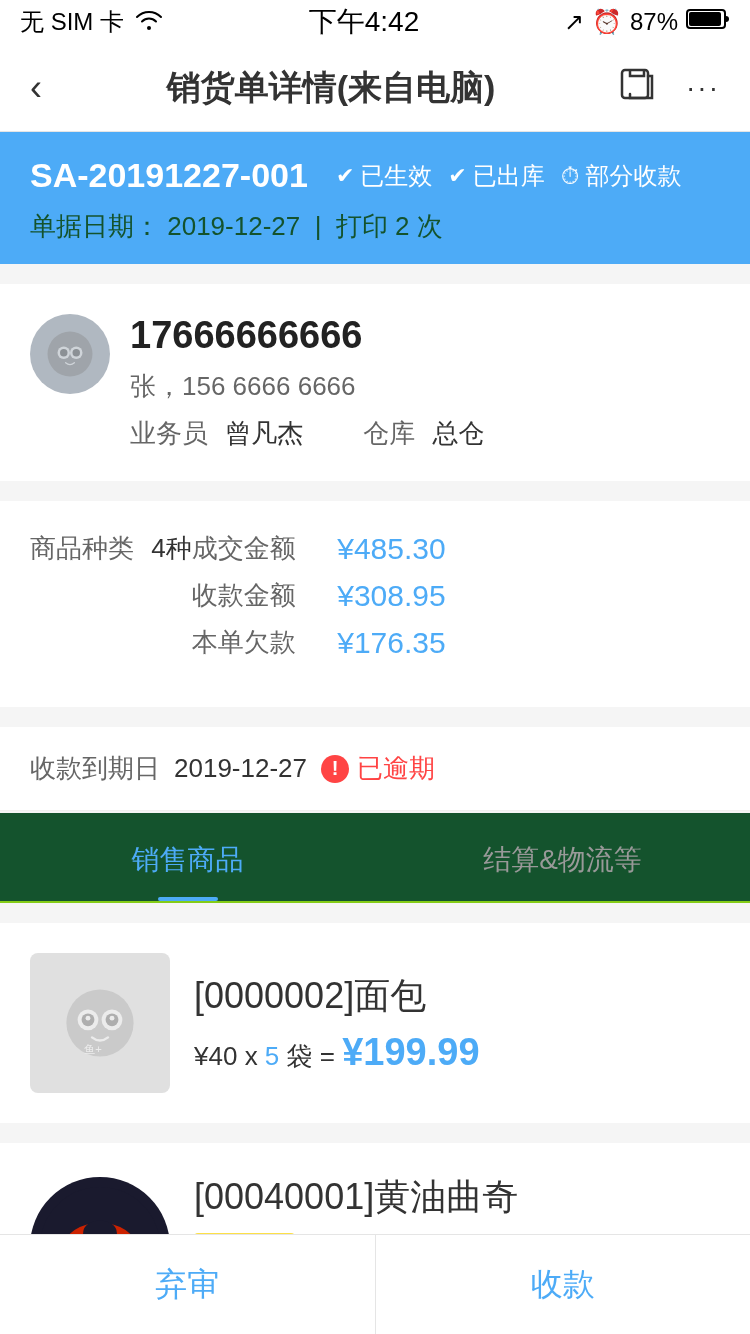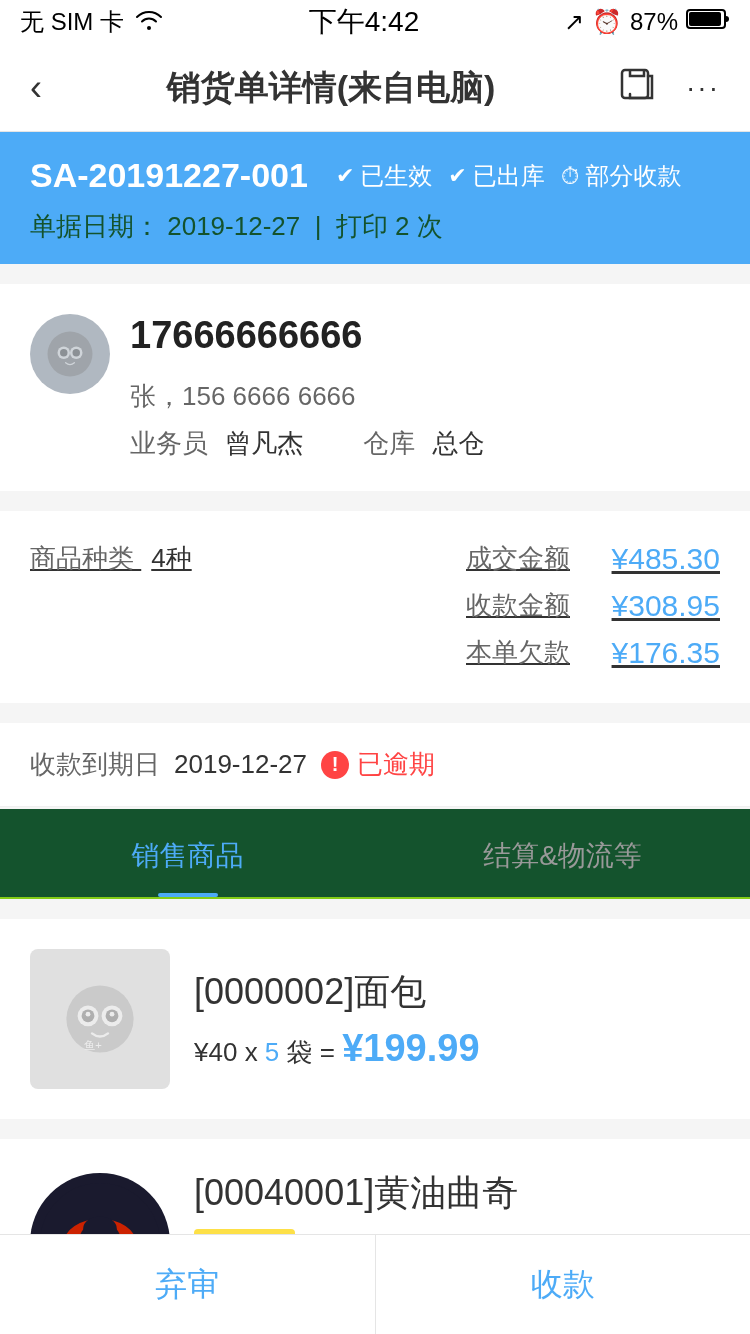--- a/index.html
+++ b/index.html
@@ -77,42 +77,40 @@
     }
     .customer-avatar {
       width: 80px; height: 80px;
       background: #b0b8c1;
       border-radius: 50%;
       display: flex; align-items: center; justify-content: center;
       flex-shrink: 0;
     }
     .customer-avatar svg { width: 50px; height: 50px; }
     .customer-info { flex: 1; }
-    .customer-phone { font-size: 38px; font-weight: 600; color: #222; margin-bottom: 22px; }
+    .customer-phone { font-size: 38px; font-weight: 600; color: #222; margin-bottom: 12px; }
     .customer-name { font-size: 26px; color: #666; margin-bottom: 12px; }
     .customer-meta { display: flex; gap: 60px; font-size: 26px; }
     .meta-label { color: #666; margin-right: 10px; }
     .meta-value { color: #333; }
 
     
     .amount-section {
       background: #fff;
       padding: 30px;
       margin-top: 20px;
       display: flex;
-      justify-content: space-between;
       align-items: flex-start;
-      text-decoration: underline;
     }
     .amount-left { font-size: 26px; }
     .product-count-label { color: #666; }
     .product-count-value { color: #333; font-weight: 500; margin-left: 10px; }
     .amount-right { text-align: right; }
     .amount-row { display: flex; justify-content: flex-end; align-items: center; gap: 20px; margin-bottom: 12px; font-size: 26px; }
-    .amount-row:last-child { margin-bottom: 3px; }
+    .amount-row:last-child { margin-bottom: 17px; }
     .amount-label { color: #666; }
     .amount-value { color: #4dabf7; font-size: 30px; font-weight: 500; min-width: 130px; text-align: right; }
 
     
     .due-section {
       background: #fff;
       padding: 24px 30px;
       margin-top: 20px;
       display: flex;
       align-items: center;

